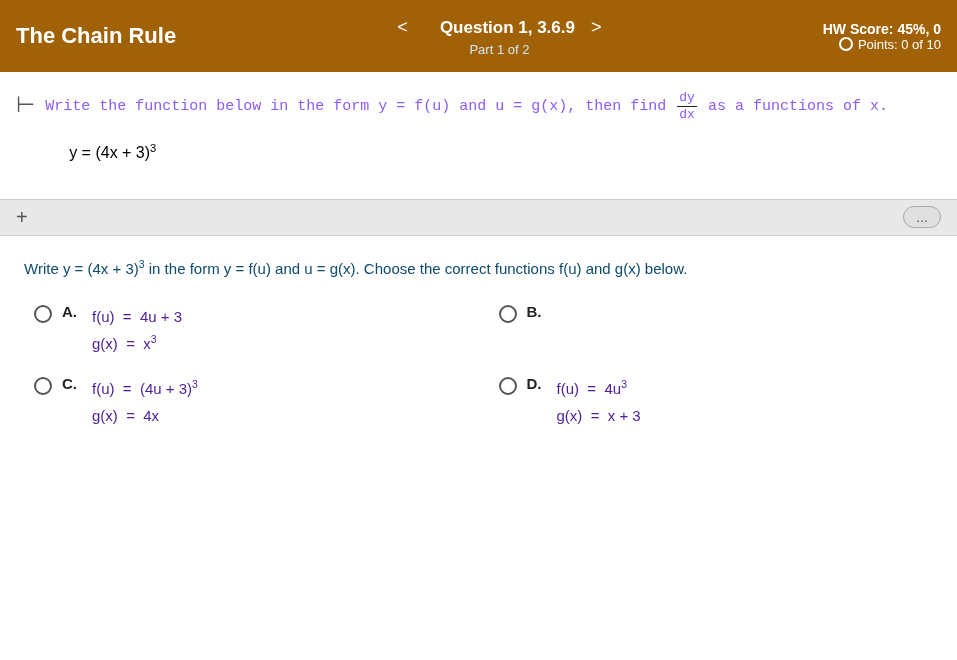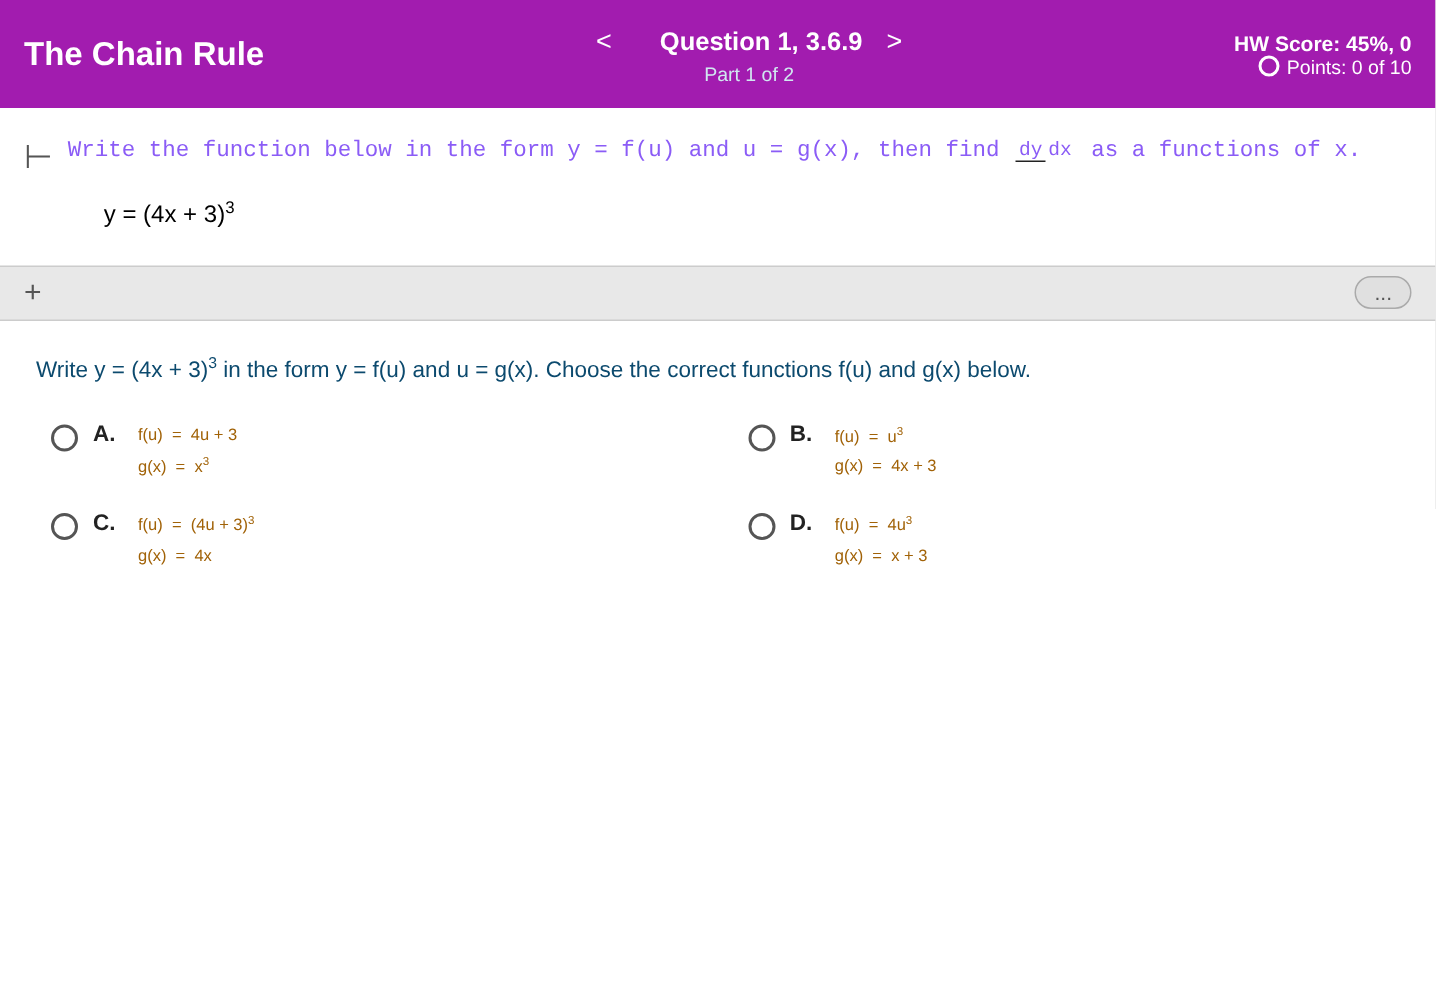--- a/index.html
+++ b/index.html
@@ -6,21 +6,21 @@
     body {
       font-family: Arial, sans-serif;
       background: #d0d0d0;
       width: 957px;
       min-height: 660px;
       overflow: hidden;
     }
 
     
     .top-bar {
-      background: #a21caf;
+      background: #a16207;
       color: white;
       display: flex;
       align-items: center;
       justify-content: space-between;
       padding: 0 16px;
       height: 72px;
       position: relative;
     }
 
     .top-bar-left {
@@ -130,26 +130,26 @@
       font-size: 15px;
       color: #8b5cf6;
       margin-bottom: 20px;
       line-height: 1.5;
       font-family: Liberation Mono, monospace;
     }
 
     .equation-line {
       font-size: 16px;
       margin-left: 24px;
-      margin-bottom: 8px;
+      margin-bottom: 20px;
     }
 
     .frac {
       display: inline-flex;
-      flex-direction: row;
+      flex-direction: column;
       align-items: center;
       vertical-align: middle;
       margin: 0 2px;
     }
     .frac-num {
       border-bottom: 1px solid #222;
       padding: 0 2px;
       font-size: 13px;
       line-height: 1.2;
     }
@@ -231,22 +231,22 @@
     }
 
     .option-label {
       font-weight: bold;
       font-size: 15px;
       color: #222;
       min-width: 20px;
     }
 
     .option-content {
-      font-size: 11px;
-      color: #a16207;
+      font-size: 15px;
+      color: #4c1d95;
       line-height: 1.8;
     }
 
     .option-content .line {
       display: block;
     }
   </style>
 </head>
 <body>
 
@@ -311,24 +311,20 @@
         <span class="option-label">A.</span>
         <div class="option-content">
           <span class="line">f(u) &nbsp;= &nbsp;4u + 3</span>
           <span class="line">g(x) &nbsp;= &nbsp;x<sup>3</sup></span>
         </div>
       </div>
 
       <div class="option">
         <span class="radio-btn"></span>
         <span class="option-label">B.</span>
-        <div class="option-content">
-          <span class="line">f(u) &nbsp;= &nbsp;u<sup>3</sup></span>
-          <span class="line">g(x) &nbsp;= &nbsp;4x + 3</span>
-        </div>
       </div>
 
       <div class="option">
         <span class="radio-btn"></span>
         <span class="option-label">C.</span>
         <div class="option-content">
           <span class="line">f(u) &nbsp;= &nbsp;(4u + 3)<sup>3</sup></span>
           <span class="line">g(x) &nbsp;= &nbsp;4x</span>
         </div>
       </div>

